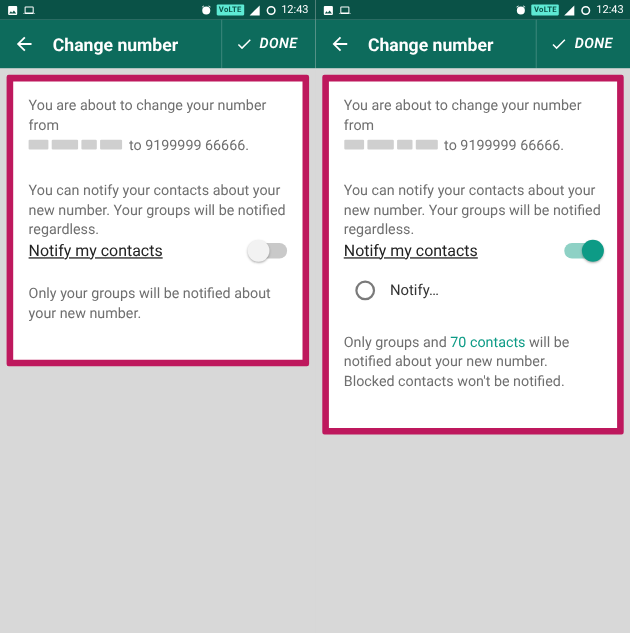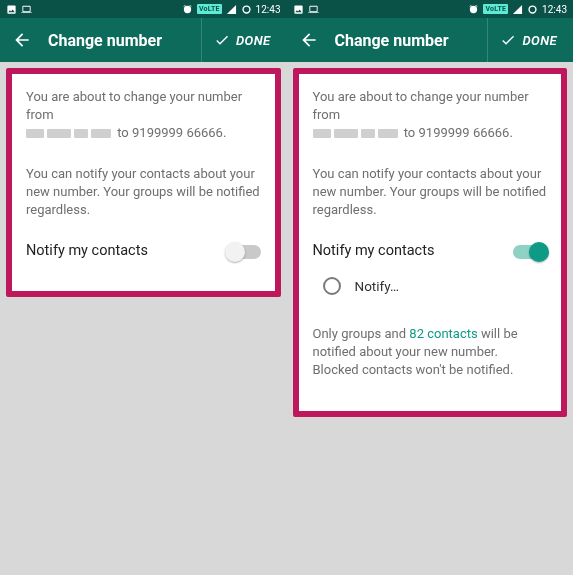--- a/index.html
+++ b/index.html
@@ -83,22 +83,22 @@
     height: 9px;
     margin-right: 3px;
     border-radius: 1px;
   }
   .blur span:nth-child(1){width:18px}
   .blur span:nth-child(2){width:24px}
   .blur span:nth-child(3){width:14px}
   .blur span:nth-child(4){width:20px}
   .notify-row {
     display: flex;
-    align-items: flex-end;
-    margin-top: 22px;
+    align-items: center;
+    text-decoration: underline;
   }
   .notify-row .label {
     color: #222;
     font-size: 14.5px;
     flex: 1;
   }
   .toggle {
     width: 34px; height: 14px; position: relative;
   }
   .toggle .track {
@@ -188,20 +188,21 @@
       <div class="para sp">You can notify your contacts about your new number. Your groups will be notified regardless.</div>
 
       <div class="notify-row">
         <div class="label">Notify my contacts</div>
         <div class="toggle off">
           <div class="track"></div>
             <div class="knob"></div>
         </div>
       </div>
 
+      <div class="para sp">Only your groups will be notified about your new number.</div>
     </div>
   </div>
 </div>
 
 <div class="screen">
   <div class="statusbar">
     <div class="left-icons">
       <svg viewBox="0 0 24 24">
           <path d="M21 19V5a2 2 0 0 0-2-2H5a2 2 0 0 0-2 2v14a2 2 0 0 0 2 2h14a2 2 0 0 0 2-2zM8.5 13.5l2.5 3 3.5-4.5L19 18H5l3.5-4.5z"></path>
         </svg>
@@ -258,17 +259,17 @@
       </div>
 
       <div class="radio-list">
         <div class="radio-item">
           <div class="radio"></div>
           <div class="radio-label">Notify…</div>
         </div>
       </div>
 
       <div class="footer-note">
-        <span>Only groups and </span><span class="accent">82 contacts</span><span> will be notified about your new number. Blocked contacts won't be notified.</span>
+        <span>Only groups and </span><span class="accent">70 contacts</span><span> will be notified about your new number. Blocked contacts won't be notified.</span>
       </div>
     </div>
   </div>
 </div>
 
 </body></html>

